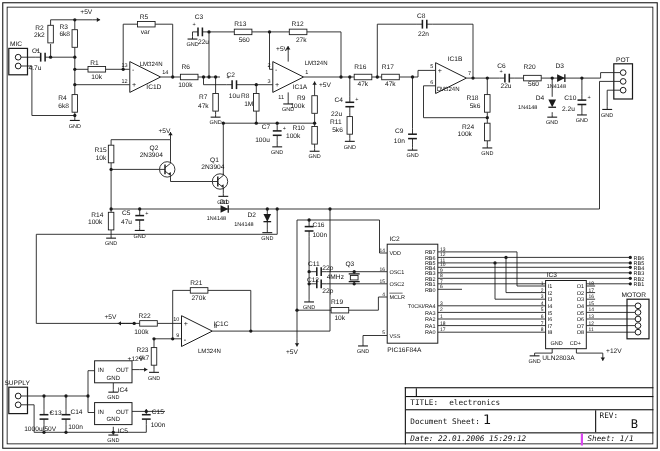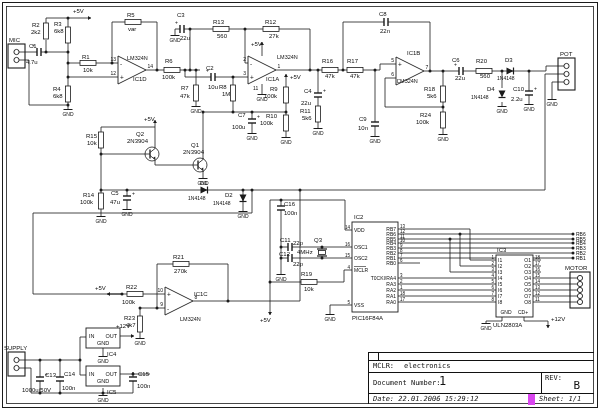--- a/index.html
+++ b/index.html
@@ -12,21 +12,21 @@
   #tb-title{height:11px;border-bottom:1px solid #111;font-size:7px;line-height:11px;padding-left:4px;white-space:nowrap;}
   #tb-title b{font-weight:normal;margin-left:10px;margin-top:42px;}
   #tb-doc{height:20px;border-bottom:1px solid #111;position:relative;font-size:7px;}
   #tb-doc .lbl{position:absolute;left:4px;top:6px;}
   #tb-doc .num{position:absolute;left:70px;top:1px;font-size:12px;}
   #tb-rev{position:absolute;right:0;top:0;width:52px;height:20px;border-left:1px solid #111;}
   #tb-rev .rlbl{position:absolute;left:3px;top:1px;font-size:7px;}
   #tb-rev .rval{position:absolute;right:14px;top:6px;font-size:11px;}
   #tb-date{height:11px;position:relative;font-size:7px;line-height:11px;font-style:italic;}
   #tb-date .dlbl{position:absolute;left:4px;white-space:nowrap;}
-  #tb-sheet{position:absolute;left:159px;top:0;height:100%;border-left:7px solid #d946ef;padding-left:4px;white-space:nowrap;}
+  #tb-sheet{position:absolute;left:159px;top:0;height:100%;border-left:2px solid #d946ef;padding-left:4px;white-space:nowrap;}
 </style>
 </head>
 <body>
 
 <div id="sheet">
   <svg id="cv" width="600" height="410" viewBox="0 0 600 410">
       <g>
         <rect x="2.5" y="2.5" width="595" height="405" fill="none" stroke="#1b1b1b" stroke-width="1"></rect>
         <rect x="6.5" y="6.5" width="587" height="397" fill="none" stroke="#1b1b1b" stroke-width="0.8"></rect>
       </g>
@@ -898,23 +898,23 @@
         <circle cx="40" cy="393" r="1.5" fill="#1b1b1b"></circle>
         <circle cx="60" cy="393" r="1.5" fill="#1b1b1b"></circle>
         <circle cx="103" cy="393" r="1.5" fill="#1b1b1b"></circle>
         <circle cx="133" cy="374" r="1.5" fill="#1b1b1b"></circle>
       </g>
     </svg>
   <div id="titleblock">
     <div id="tb-top">
         <div class="vdiv"></div>
       </div>
-    <div id="tb-title"><span>MCLR:</span><b>electronics</b></div>
+    <div id="tb-title"><span>TITLE:</span><b>electronics</b></div>
     <div id="tb-doc">
-      <span class="lbl">Document Number:</span>
+      <span class="lbl">Document Sheet:</span>
       <span class="num">1</span>
       <div id="tb-rev">
         <span class="rlbl">REV:</span>
         <span class="rval">B</span>
       </div>
     </div>
     <div id="tb-date">
       <span class="dlbl">Date: 22.01.2006 15:29:12</span>
       <div id="tb-sheet">Sheet: 1/1</div>
     </div>

